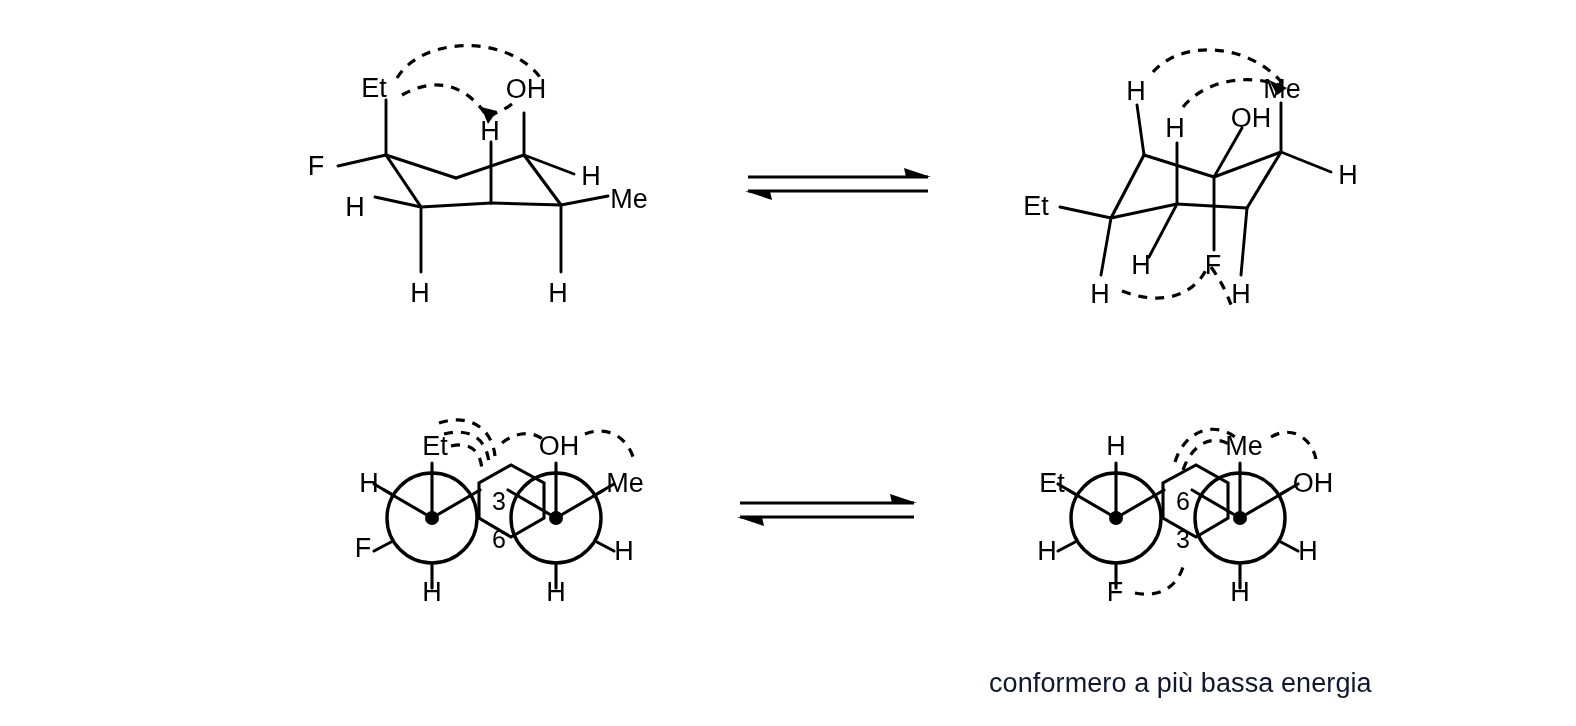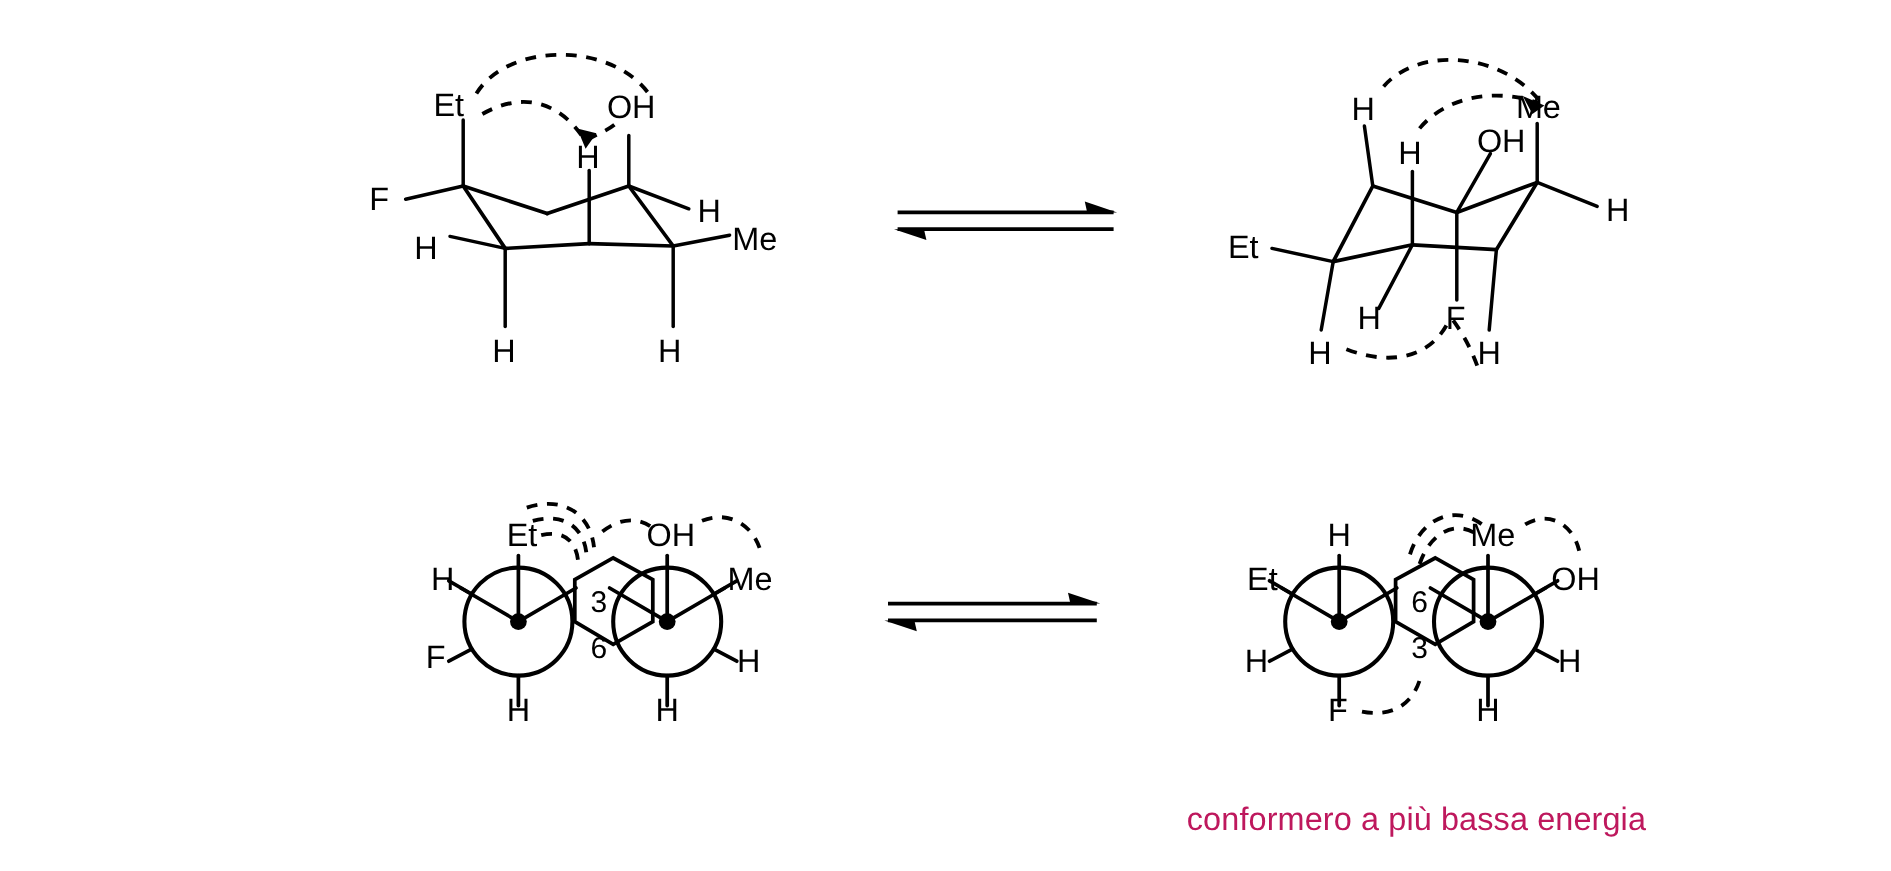--- a/index.html
+++ b/index.html
@@ -19,21 +19,21 @@
     left: 11px; top: 0;
     width: 1576px;
     height: 726px;
   }
   .caption {
     position: absolute;
     left: 978px;
     top: 668px;
     font-family: "Liberation Sans", sans-serif;
     font-size: 27px;
-    color: #be185d;
+    color: #0f172a;
     white-space: nowrap;
     letter-spacing: 0.1px;
   }
   svg text {
     font-family: "Liberation Sans", sans-serif;
     fill: #000000;
   }
   .atom {
     font-size: 27px;
   }

